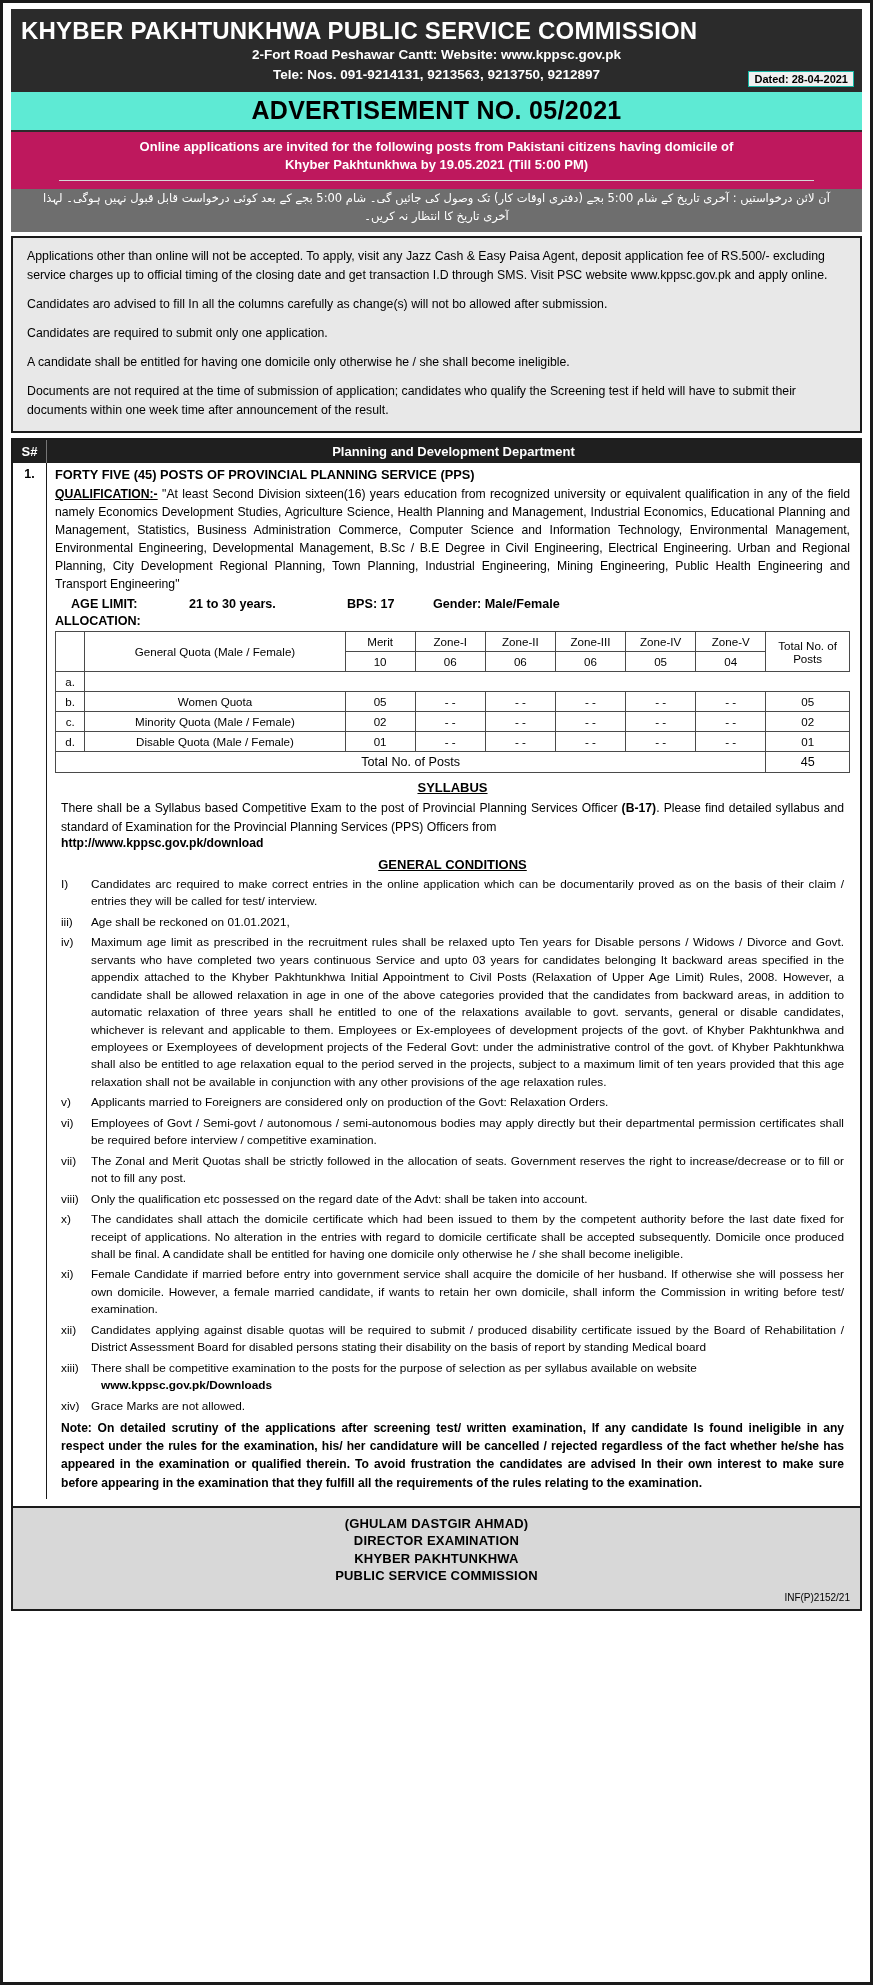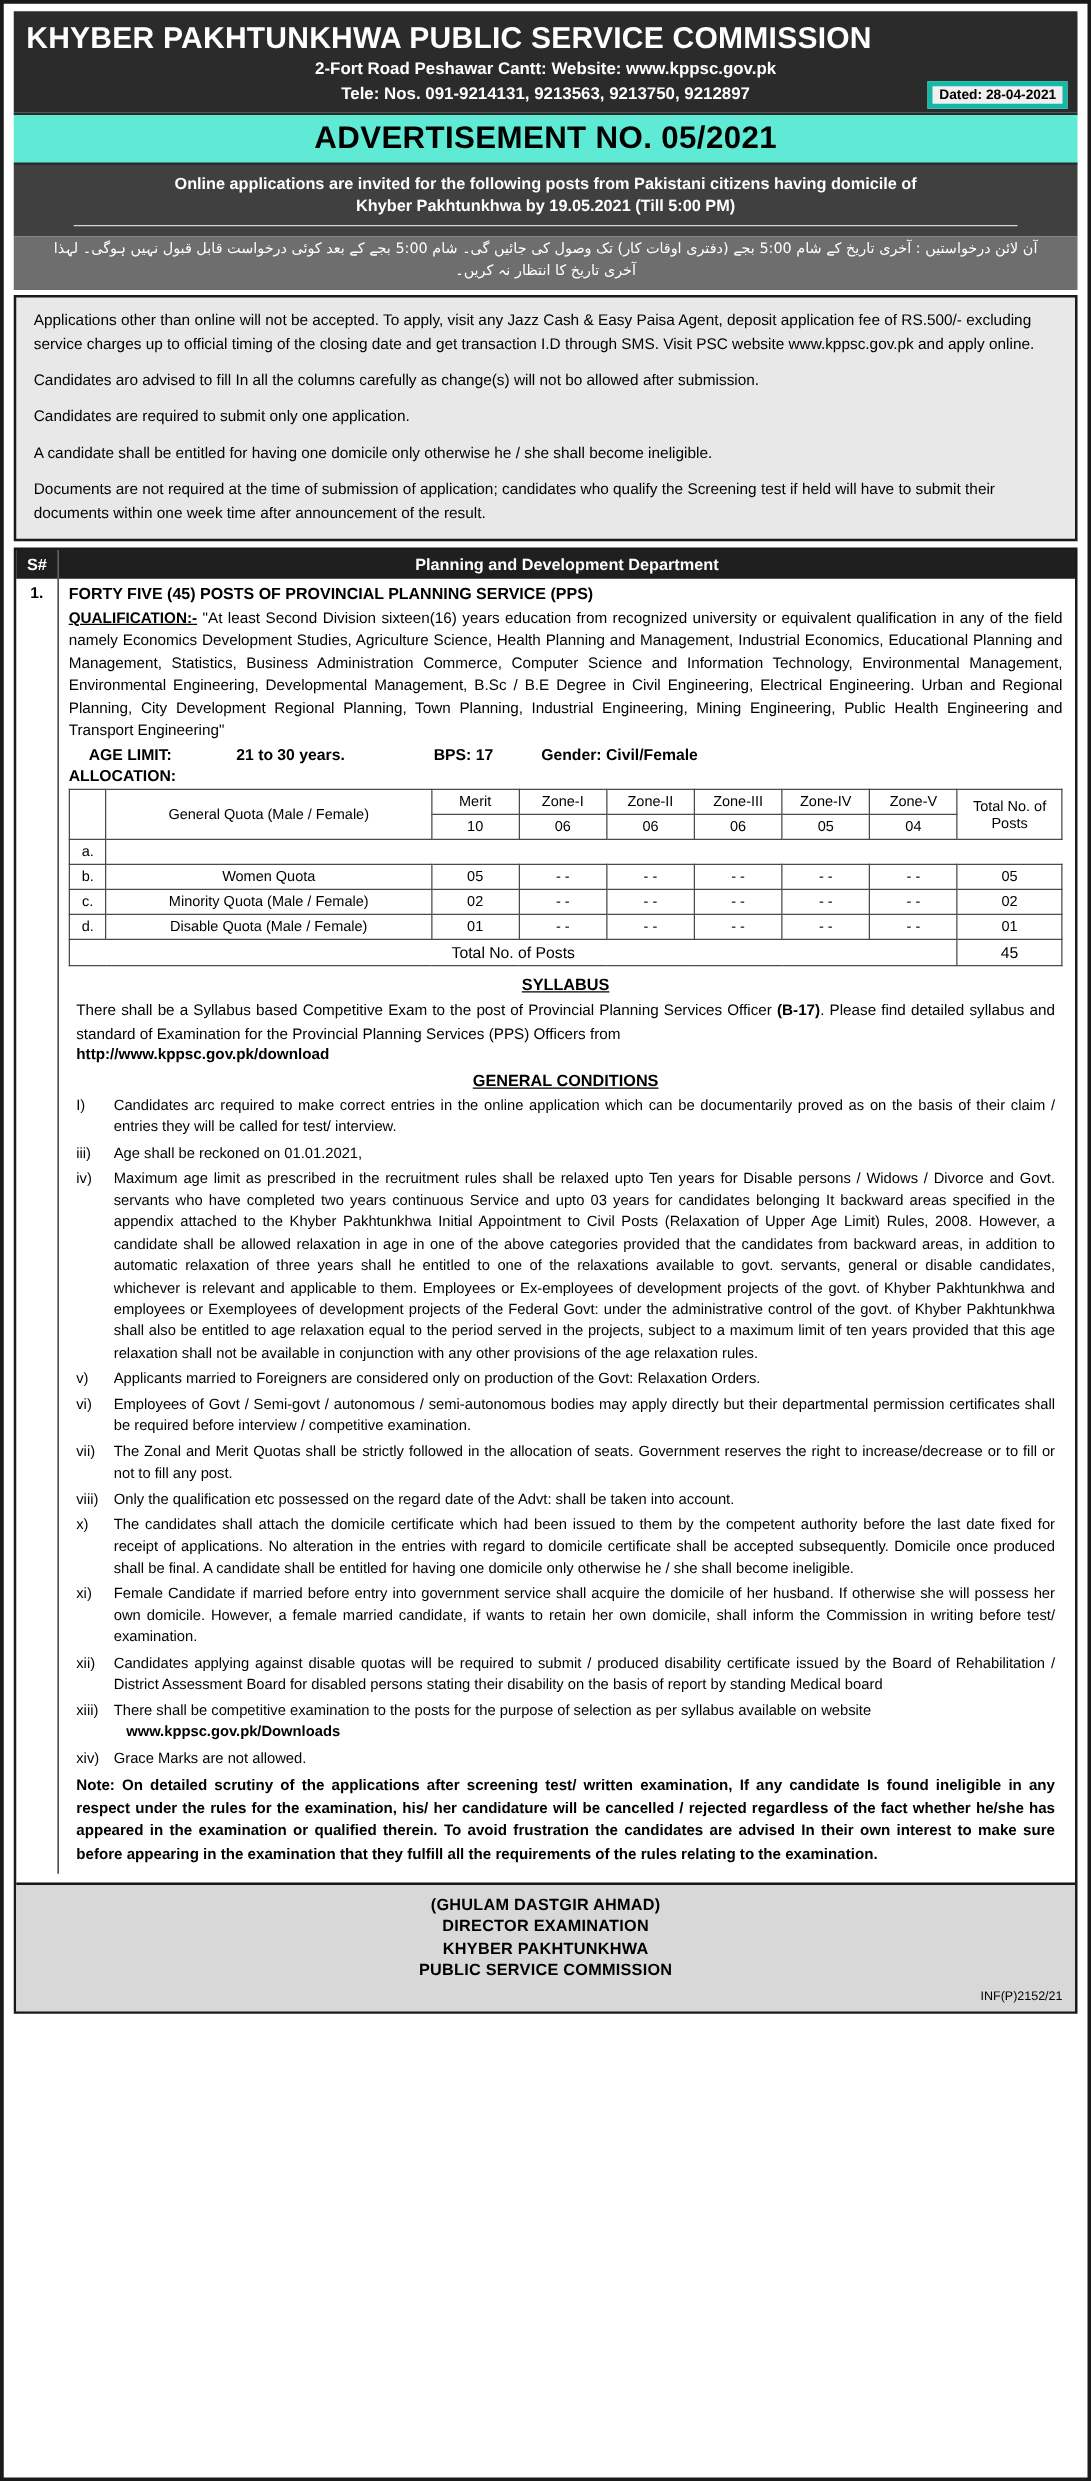--- a/index.html
+++ b/index.html
@@ -38,42 +38,42 @@
     font-weight: bold;
     margin-top: 4px;
     line-height: 1.2;
   }
   .dated-badge {
     position: absolute;
     right: 8px;
     bottom: 3px;
     background: #f0f0f0;
     color: #000;
-    border: 4px solid #14b8a6;
+    border: 1px solid #14b8a6;
     font-size: 11px;
     font-weight: bold;
     padding: 1px 5px;
     white-space: nowrap;
   }
 
   
   .advt-banner {
     background: #5eead4;
     text-align: center;
     font-size: 25px;
     font-weight: bold;
     letter-spacing: 0.3px;
     padding: 4px 0 5px 0;
     border-top: 2px solid #2b2b2b;
     border-bottom: 2px solid #2b2b2b;
   }
 
   
   .invite-strip {
-    background: #404040;
+    background: #be185d;
     color: #ffffff;
     text-align: center;
     font-size: 13px;
     font-weight: bold;
     line-height: 1.45;
     padding: 6px 20px 4px 20px;
   }
   .urdu-divider {
     height: 1px;
     background: #d6d6d6;
@@ -314,21 +314,21 @@
       <div class="post-sno">1.</div>
       <div class="post-body">
         <div class="post-title">FORTY FIVE (45) POSTS OF PROVINCIAL PLANNING SERVICE (PPS)</div>
         <div class="qual">
           <b>QUALIFICATION:-</b><span> "At least Second Division sixteen(16) years education from recognized university or equivalent qualification in any of the field namely Economics Development Studies, Agriculture Science, Health Planning and Management, Industrial Economics, Educational Planning and Management, Statistics, Business Administration Commerce, Computer Science and Information Technology, Environmental Management, Environmental Engineering, Developmental Management, B.Sc / B.E Degree in Civil Engineering, Electrical Engineering. Urban and Regional Planning, City Development Regional Planning, Town Planning, Industrial Engineering, Mining Engineering, Public Health Engineering and Transport Engineering"</span>
         </div>
         <div class="agerow">
           <span class="lbl">AGE LIMIT:</span>
           <span class="val1">21 to 30 years.</span>
           <span class="val2">BPS: 17</span>
-          <span>Gender: Civil/Female</span>
+          <span>Gender: Male/Female</span>
         </div>
         <div class="alloc-label">ALLOCATION:</div>
 
         <table class="alloc">
           <tbody>
             <tr>
               <td class="idx" rowspan="2"></td>
               <td class="qname" rowspan="2">General Quota (Male / Female)</td>
               <th class="zcol">Merit</th>
               <th class="zcol">Zone-I</th>

